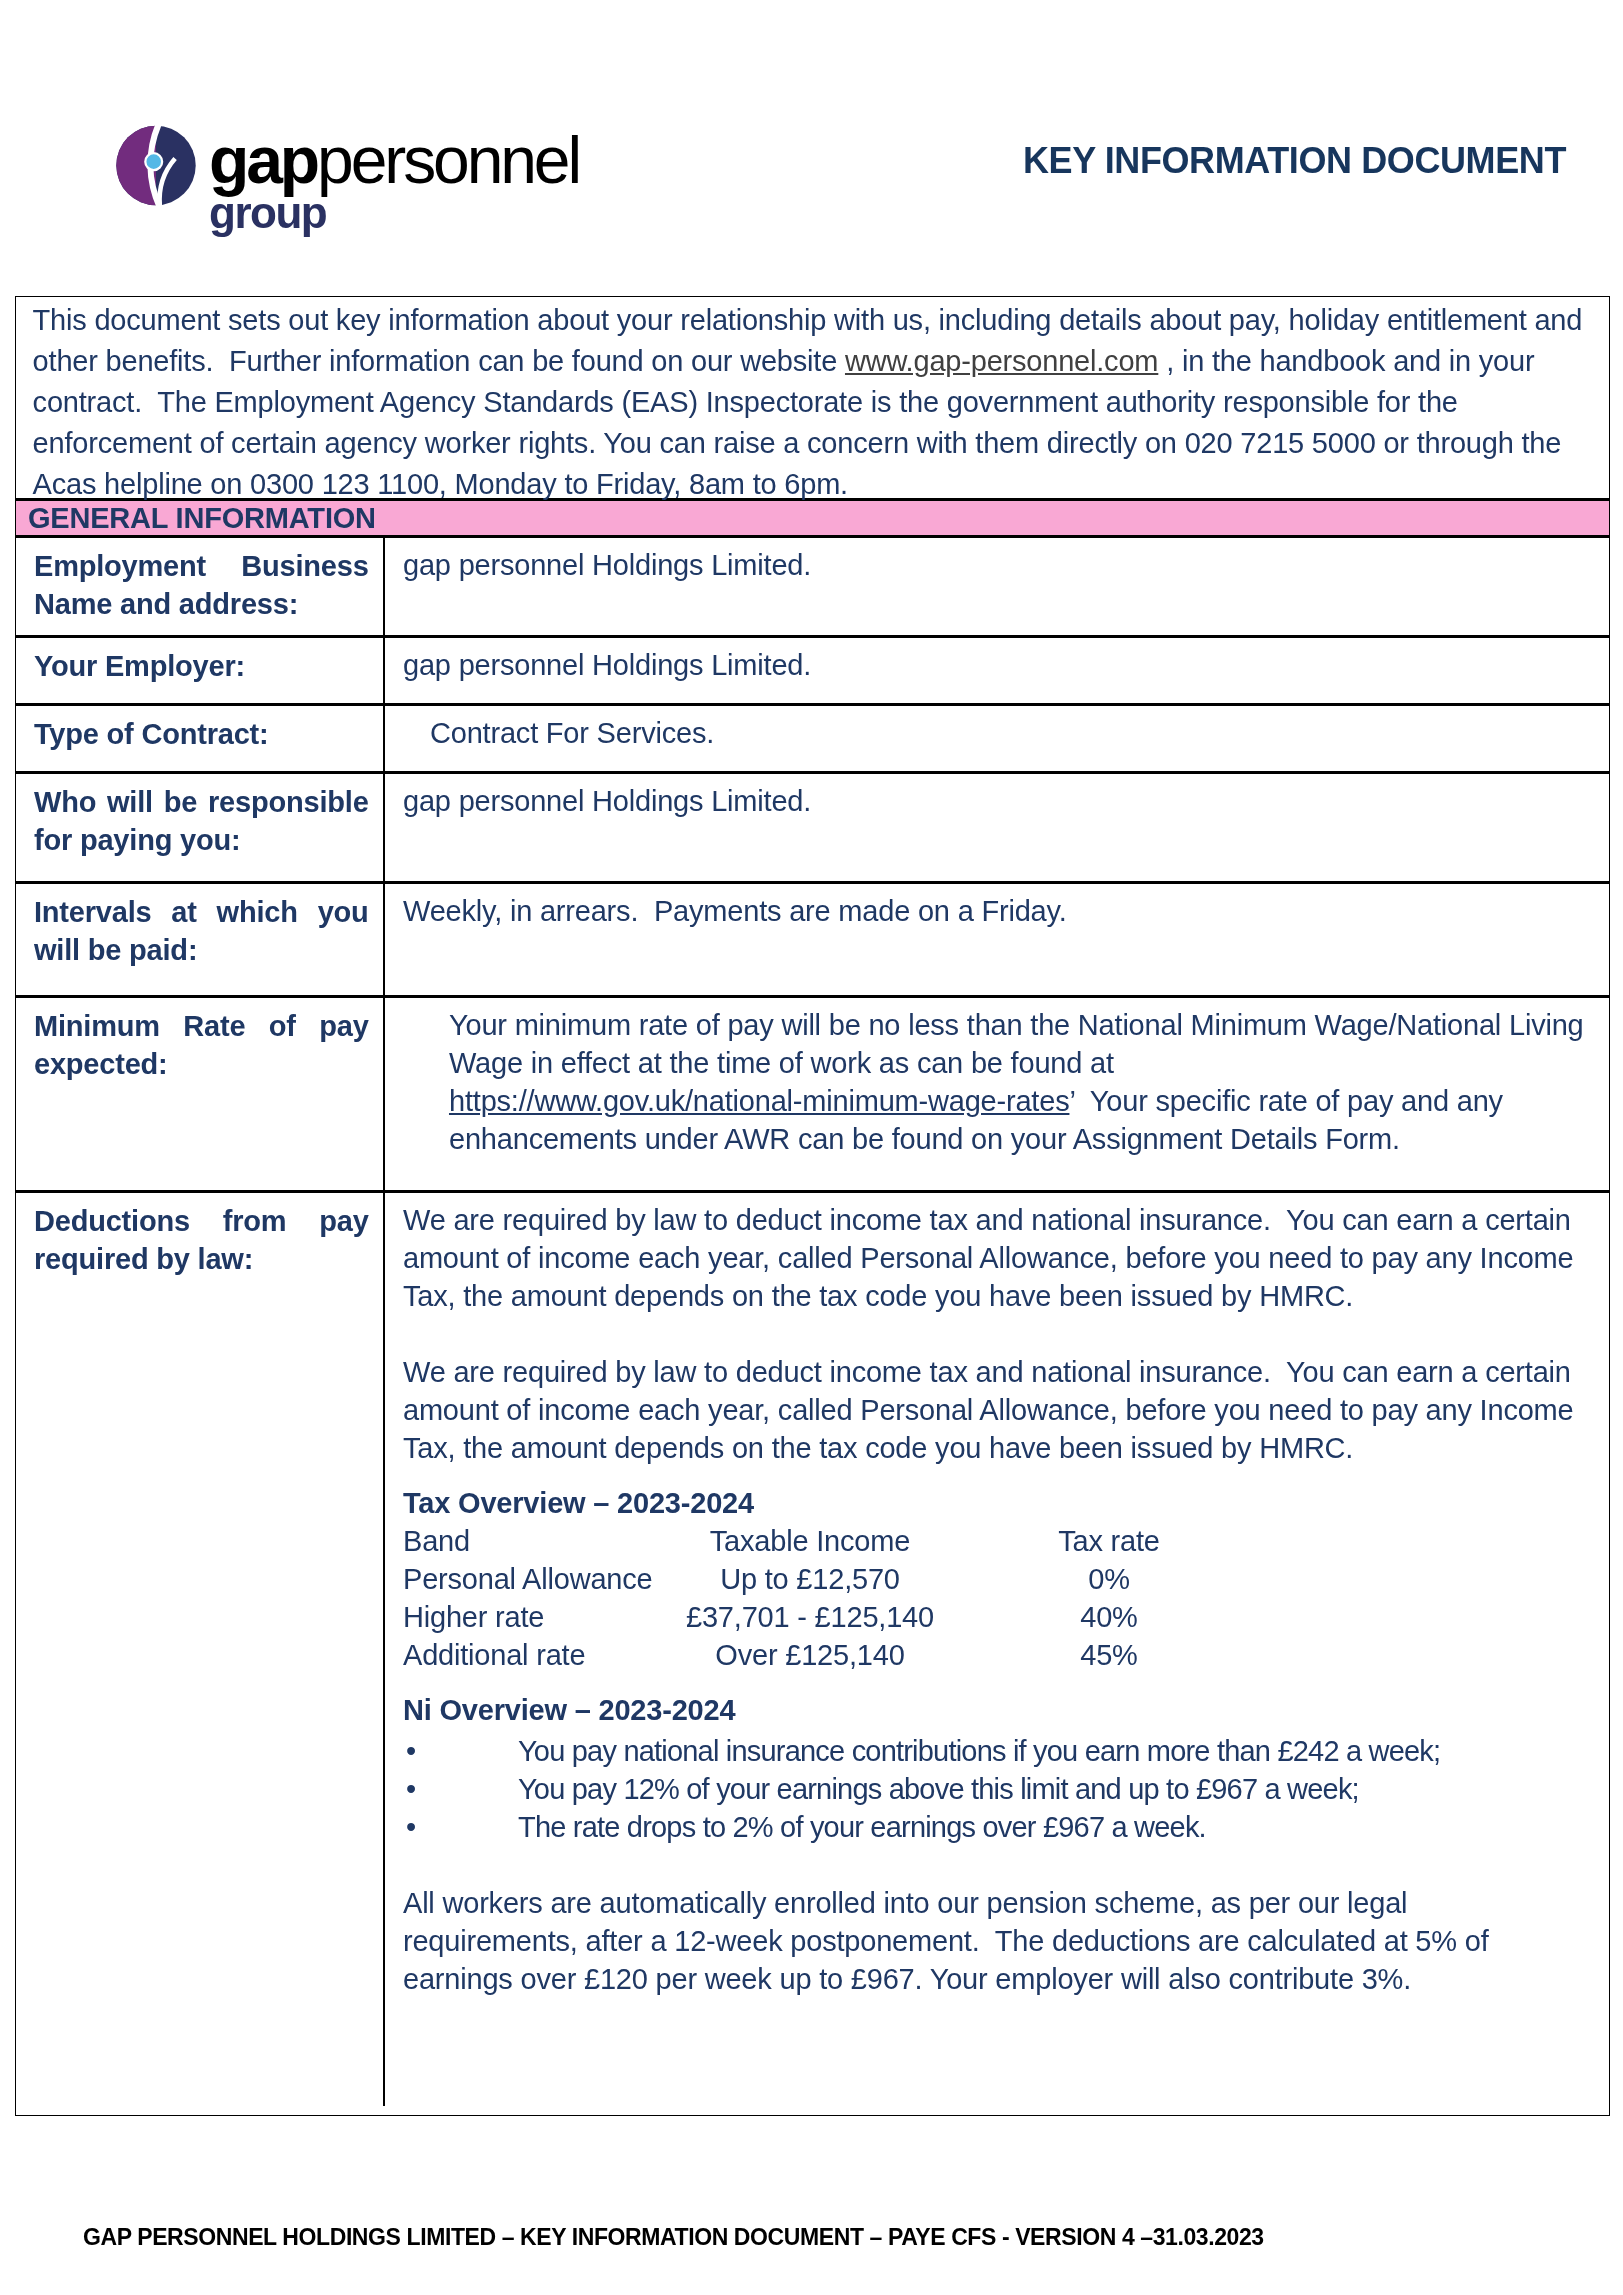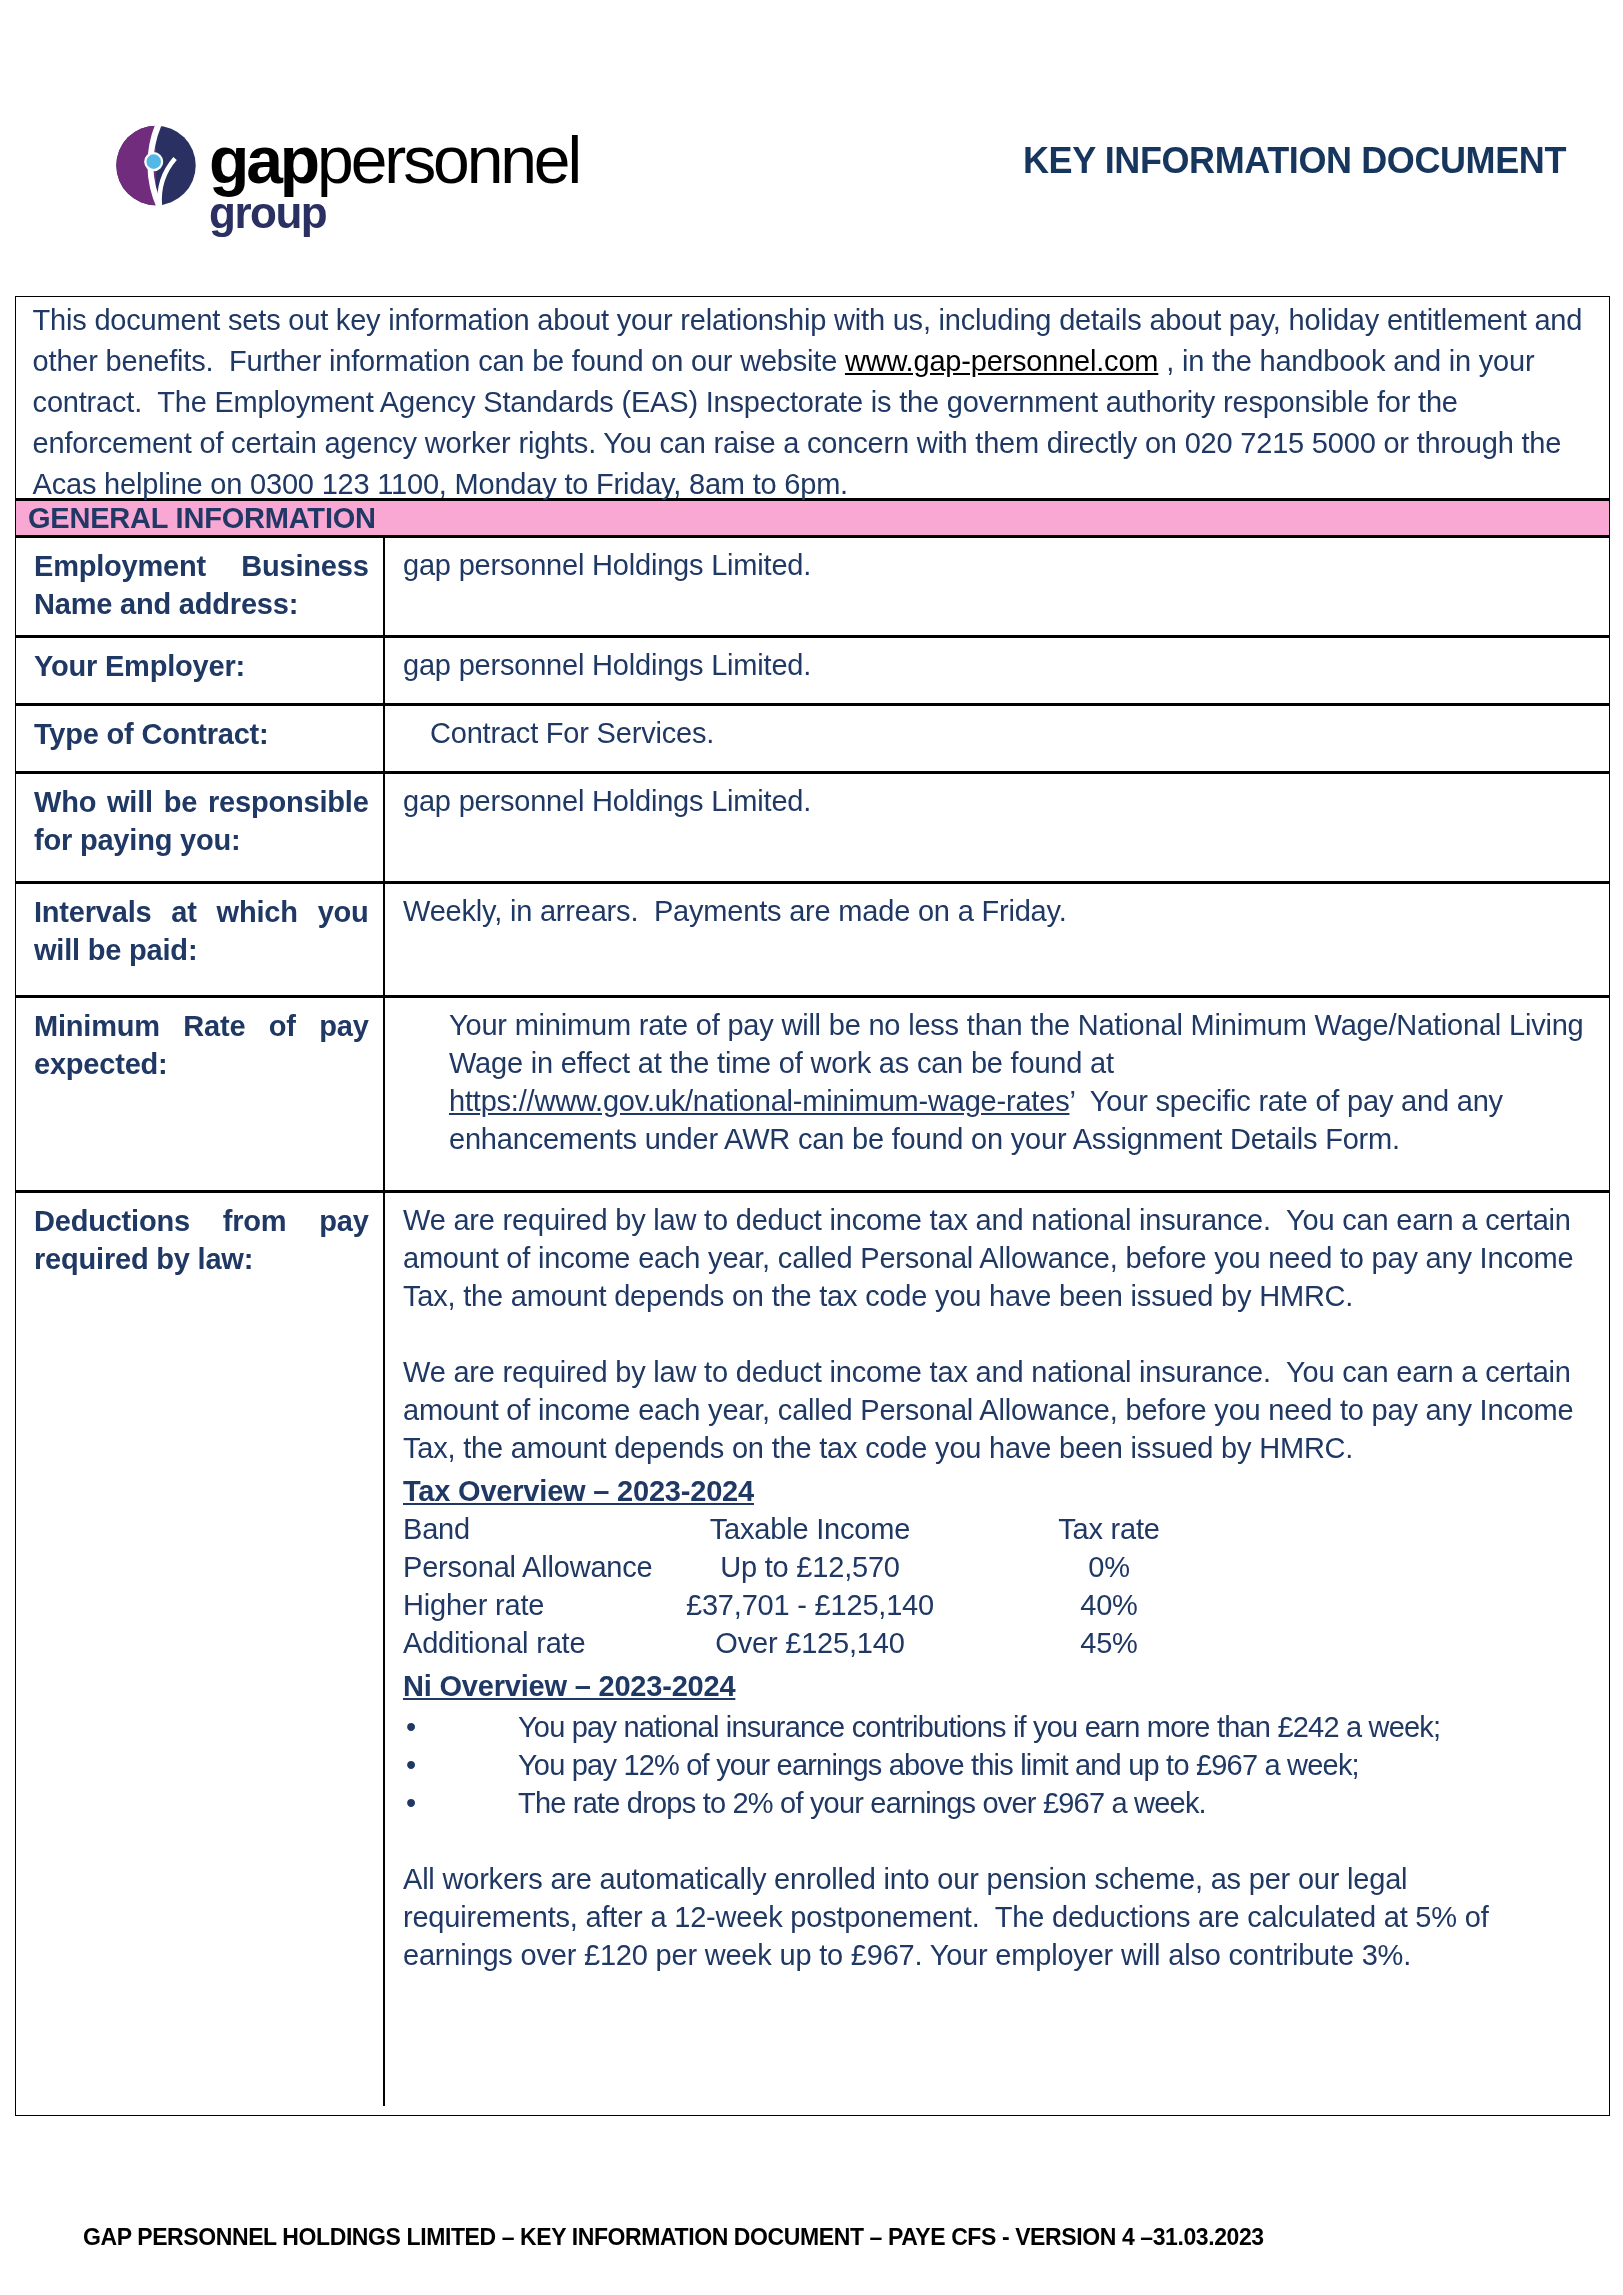--- a/index.html
+++ b/index.html
@@ -23,39 +23,39 @@
   
   .main-table{
     position:absolute;left:14.6px;top:296px;width:1595px;height:1820px;
     border:1.5px solid #000;box-sizing:border-box;background:#fff;
   }
   .main-table *{box-sizing:border-box;}
   .intro-cell{
     height:204px;border-bottom:3.1px solid #000;
     padding:3.1px 15.4px 0 17px;font-size:29px;line-height:41px;white-space:pre-wrap;
   }
-  .intro-cell a{color:#000000;text-decoration:underline;}
+  .intro-cell a{color:#404040;text-decoration:underline;}
   .section-bar{
     height:37px;background:#f9a8d4;border-bottom:3.8px solid #000;
     font-size:29px;font-weight:700;line-height:35px;padding-left:12.3px;color:#1F3864;
   }
   .row{display:flex;border-bottom:3.8px solid #000;overflow:hidden;}
   .row:last-child{border-bottom:none;}
   .cell-label{
     width:369px;border-right:2.3px solid #000;flex:0 0 369px;
     padding:9.2px 14px 0 18.4px;font-size:29px;font-weight:700;line-height:38px;
   }
   .lbl-line.stretch{text-align:justify;text-align-last:justify;}
   .cell-value{
     flex:1;padding:7.7px 21.5px 0 18.4px;font-size:29px;line-height:38px;
   }
   .cell-value p{margin:0;white-space:pre-wrap;}
   .gov-link{color:#1F3864;text-decoration:underline;white-space:nowrap;}
   .blank-line{height:38px;}
-  .sub-title{font-weight:700;margin-top:5px;text-decoration:underline;}
+  .sub-title{font-weight:700;margin-top:17px;}
   .tax-row{display:flex;}
   .t1{width:269px;flex:0 0 269px;}
   .t2{width:276px;flex:0 0 276px;text-align:center;}
   .t3{width:230px;flex:0 0 230px;margin-left:46px;text-align:center;}
   .ni-bullets{margin-top:3.1px;}
   .bullet{display:flex;letter-spacing:-0.8px;}
   .bullet .dot{width:115px;flex:0 0 115px;padding-left:3.1px;}
   .bullet .txt{flex:1;}
   .pension-para{margin-top:0;}
   

